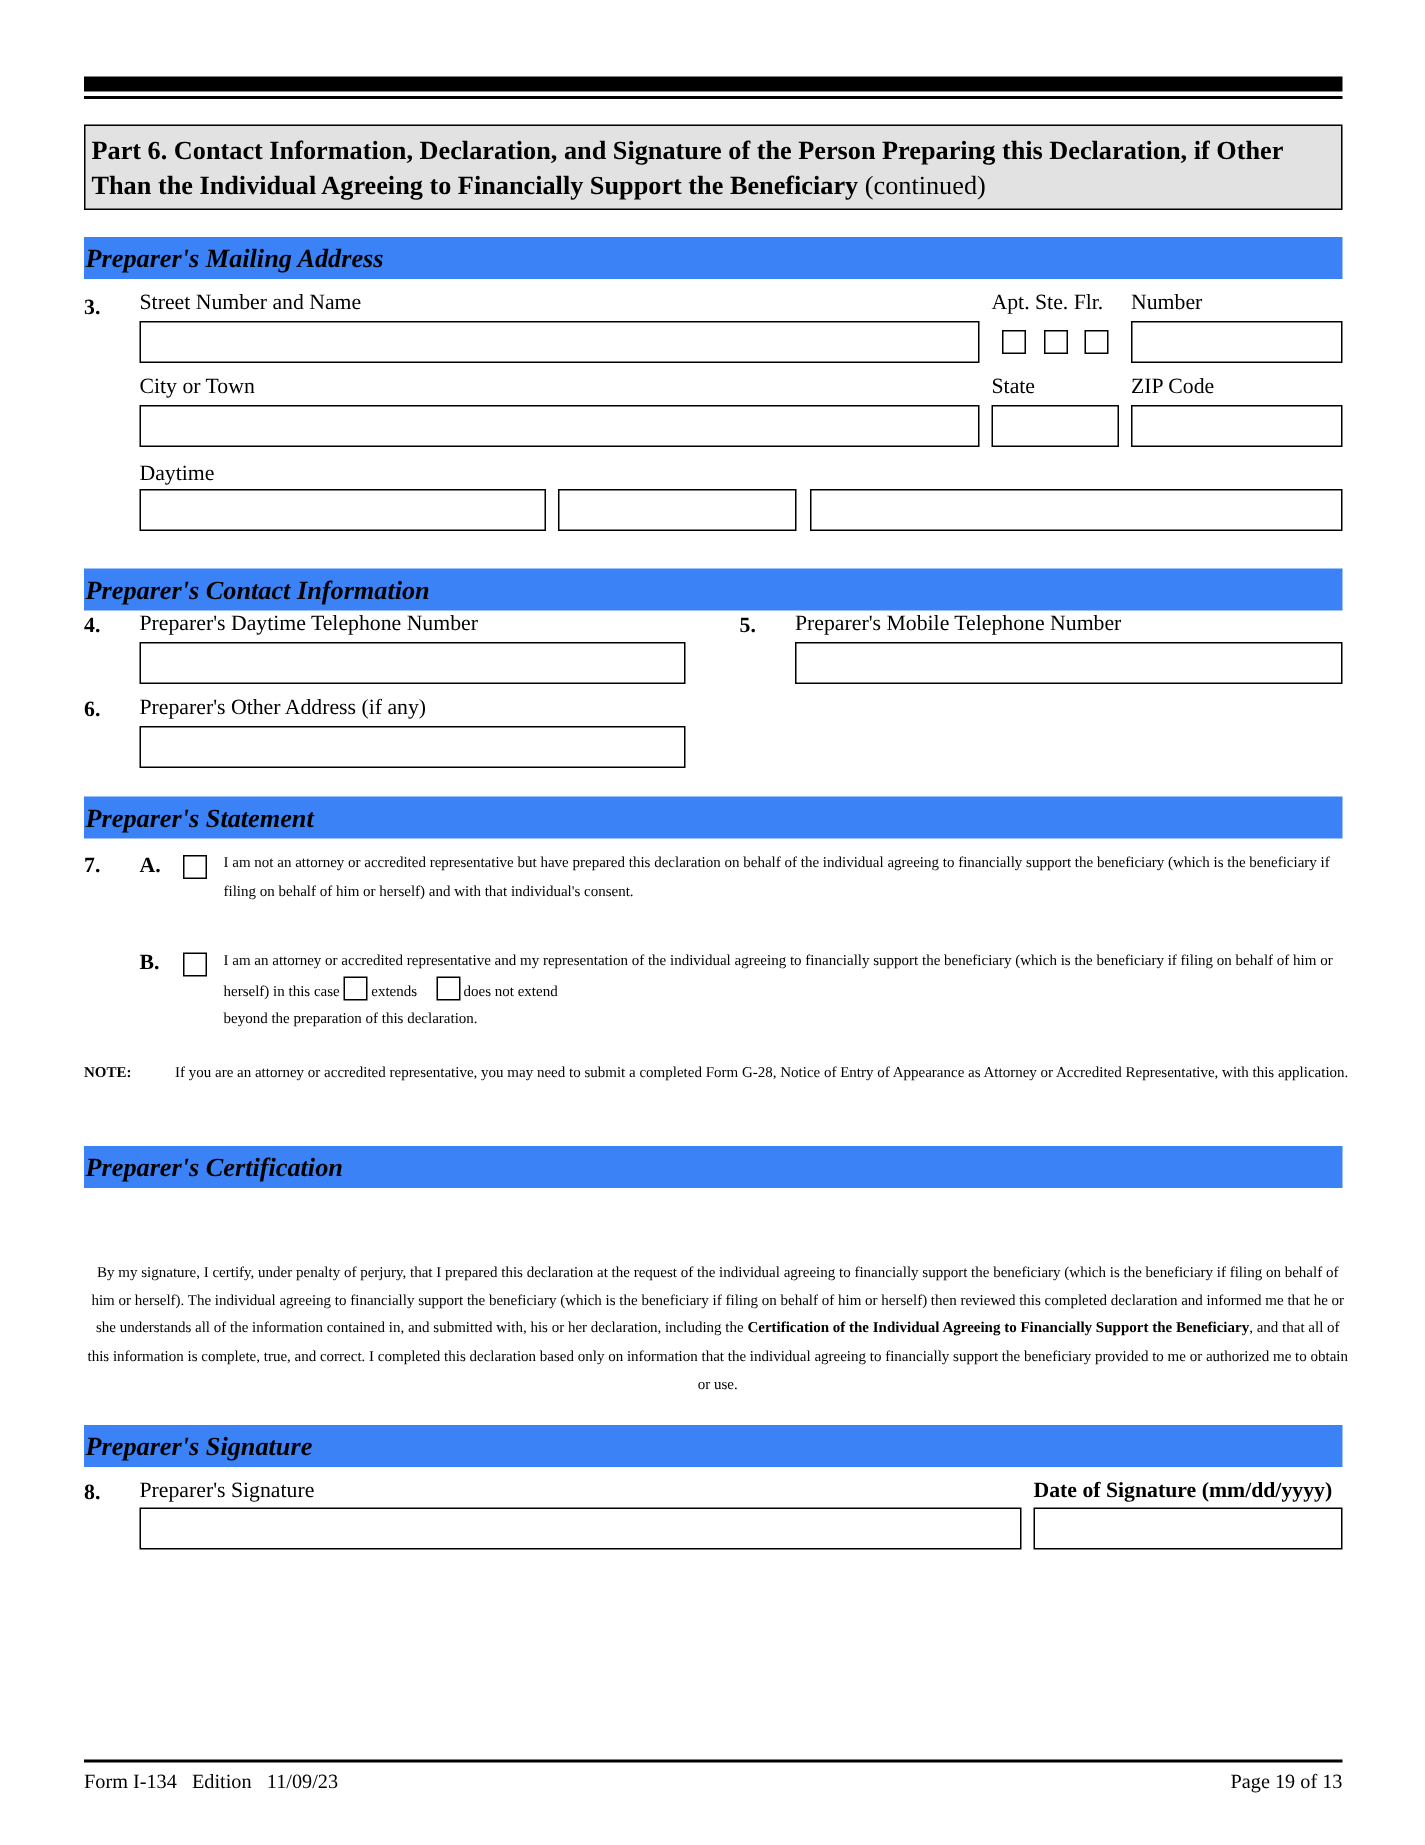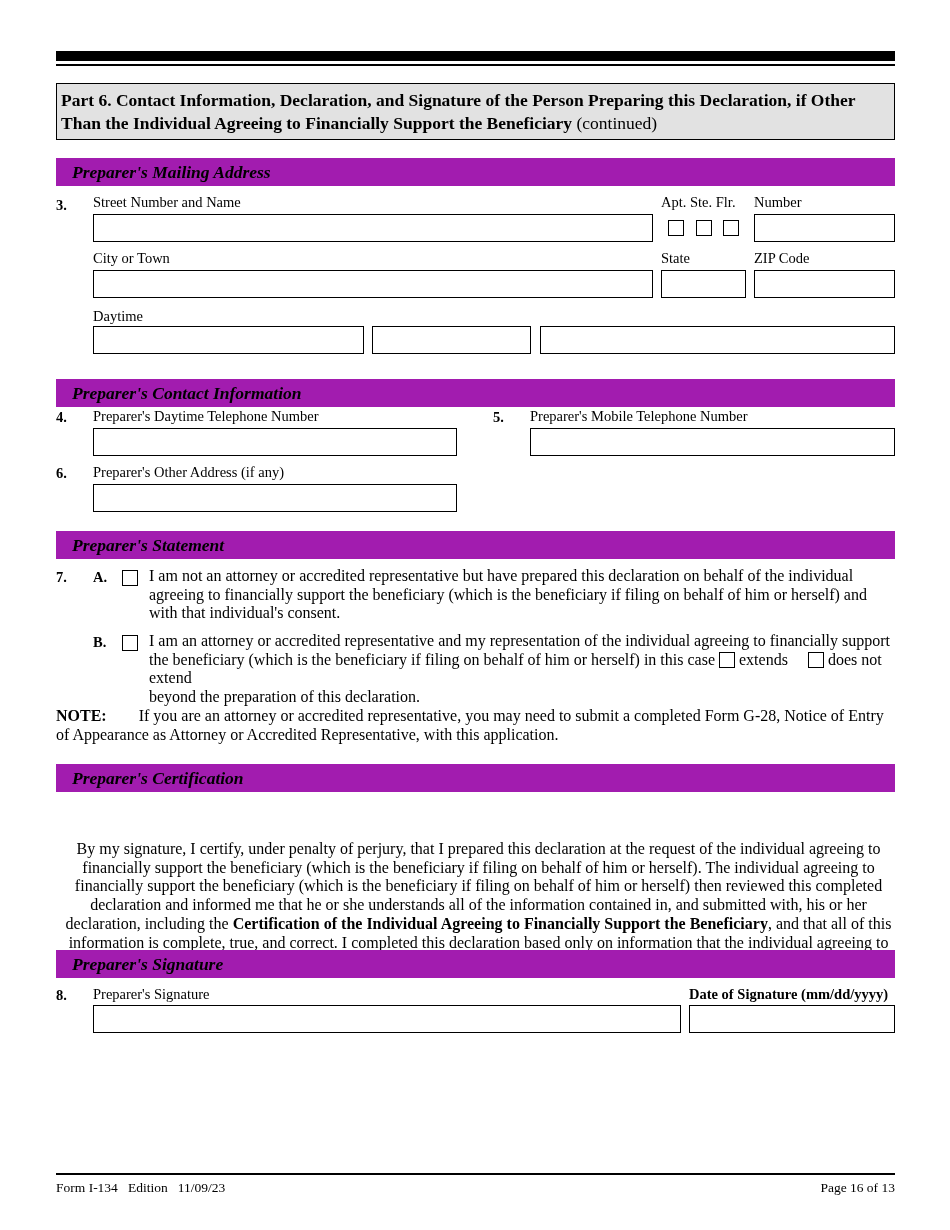--- a/index.html
+++ b/index.html
@@ -18,35 +18,35 @@
     .part-header {
       left: 56px; top: 83px; width: 839px; height: 57px;
       background: #e2e2e2; border: 1.5px solid #000;
       padding: 5px 4px 0 4px;
       font-size: 17.5px; line-height: 23px;
     }
     .part-header b { font-weight: bold; }
 
     .section-head {
       left: 56px; width: 839px; height: 28px;
-      background: #a21caf;
+      background: #3b82f6;
       font-weight: bold; font-style: italic;
       font-size: 17.5px; line-height: 28px;
-      padding-left: 16px;
+      padding-left: 1px;
     }
 
     .label { font-size: 14.5px; line-height: 18px; white-space: nowrap; }
     .num { font-weight: bold; font-size: 14.5px; line-height: 18px; }
     .field {
       border: 1.3px solid #000; background: #fff; height: 28px;
     }
     .cb {
       width: 16px; height: 16px; border: 1.2px solid #000; background: #fff;
     }
-    .para { font-size: 16px; line-height: 18.7px; }
+    .para { font-size: 10px; line-height: 18.7px; }
     .para b { font-weight: bold; }
     .inline-cb {
       display: inline-block; width: 16px; height: 16px;
       border: 1.2px solid #000; vertical-align: -3px; background: #fff;
     }
     .footer-line { left: 56px; top: 1173px; width: 839px; height: 1.5px; background: #000; }
     .footer { font-size: 13.5px; line-height: 16px; }
   </style>
 </head>
 <body>
@@ -128,13 +128,13 @@
 
 <div class="abs num" style="left:56px; top:986px;">8.</div>
 <div class="abs label" style="left:93px; top:985px;">Preparer's Signature</div>
 <div class="abs label" style="left:689px; top:985px;font-weight:bold;">Date of Signature (mm/dd/yyyy)</div>
 
 <div class="abs field" style="left:93px; top:1005px; width:588px;"></div>
 <div class="abs field" style="left:689px; top:1005px; width:206px;"></div>
 
 <div class="abs footer-line"></div>
 <div class="abs footer" style="left:56px; top:1180px; white-space:pre;">Form I-134   Edition   11/09/23</div>
-<div class="abs footer" style="right:55px; top:1180px;">Page 16 of 13</div>
+<div class="abs footer" style="right:55px; top:1180px;">Page 19 of 13</div>
 
 </body></html>

